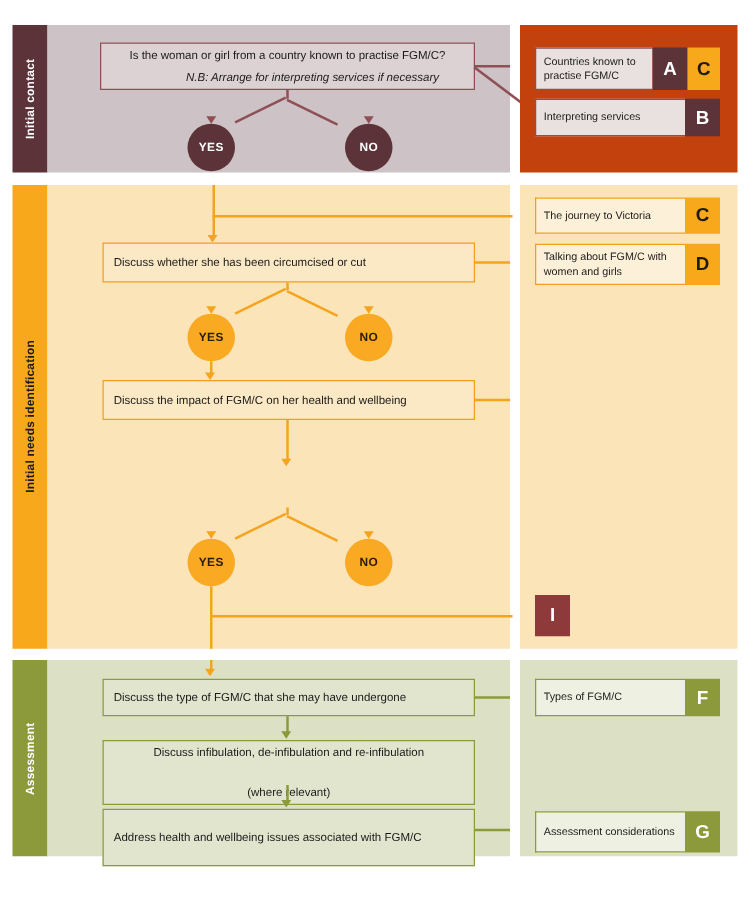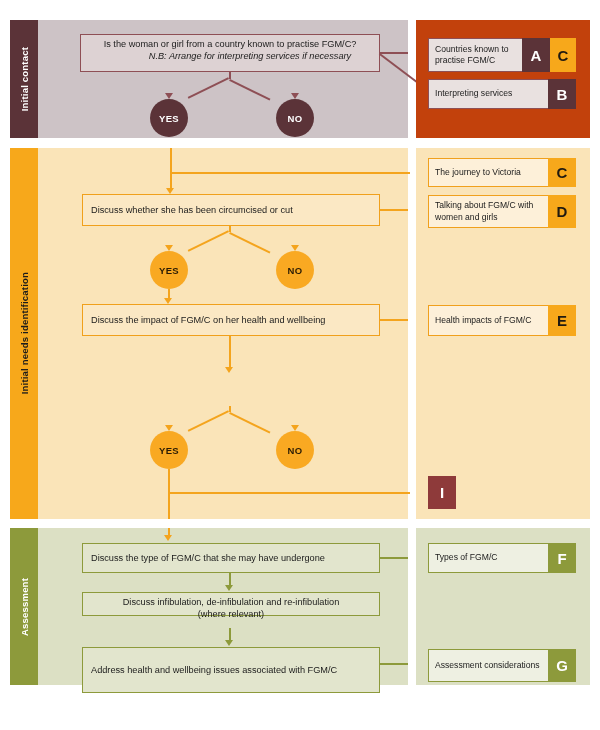--- a/index.html
+++ b/index.html
@@ -21,21 +21,21 @@
   .stage-label{
     writing-mode:vertical-rl;transform:rotate(180deg);
     font-size:9.5px;font-weight:bold;letter-spacing:.2px;white-space:nowrap;
   }
   .mainpanel{position:absolute;left:28px;top:0;bottom:0;width:370px;}
   .sidepanel{position:absolute;left:406px;top:0;bottom:0;width:174px;}
 
   
   .fbox{
     position:absolute;box-sizing:border-box;
-    display:flex;align-items:center;justify-content:flex-start;
+    display:flex;align-items:center;justify-content:space-between;
     text-align:center;font-size:9.2px;color:#1b1b1b;line-height:1.35;
     padding:3px 8px;
   }
   .fbox .l2{display:block;}
   .nb{font-style:italic;margin-left:40px;}
 
   
   .circ{
     position:absolute;width:38px;height:38px;border-radius:50%;
     display:flex;align-items:center;justify-content:center;
@@ -215,24 +215,20 @@
 
     <div class="sidepanel">
       <div class="card" style="top:10px;height:29px;">
         <span class="ctext">The journey to Victoria</span>
         <span class="cbadge">C</span>
       </div>
       <div class="card" style="top:47px;height:33px;">
         <span class="ctext">Talking about FGM/C with women and girls</span>
         <span class="cbadge">D</span>
       </div>
-      <div class="card" style="top:157px;height:31px;">
-        <span class="ctext">Health impacts of FGM/C</span>
-        <span class="cbadge">E</span>
-      </div>
       <div class="card maroon" style="top:328px;height:33px;">
         <span class="cbadge">I</span>
       </div>
     </div>
   </div>
 
   <div class="band" id="sec3">
     <div class="stage">
       <span class="stage-label">Assessment</span>
     </div>
@@ -243,21 +239,21 @@
       <div class="cross-arrow" style="left:126px;top:7px;"></div>
 
       <div class="fbox" style="left:44px;top:15px;width:298px;height:30px;">
         <span>Discuss the type of FGM/C that she may have undergone</span>
       </div>
       <div class="ln hl" style="left:342px;top:29px;width:28px;"></div>
 
       <div class="ln vl" style="left:191px;top:45px;height:13px;"></div>
       <div class="arrow" style="left:187px;top:57px;"></div>
 
-      <div class="fbox" style="left:44px;top:64px;width:298px;height:24px;flex-direction:column;">
+      <div class="fbox" style="left:44px;top:64px;width:298px;height:52px;flex-direction:column;">
         <span>Discuss infibulation, de-infibulation and re-infibulation</span>
         <span class="l2">(where relevant)</span>
       </div>
 
       <div class="ln vl" style="left:191px;top:100px;height:13px;"></div>
       <div class="arrow" style="left:187px;top:112px;"></div>
 
       <div class="fbox" style="left:44px;top:119px;width:298px;height:46px;">
         <span>Address health and wellbeing issues associated with FGM/C</span>
       </div>

